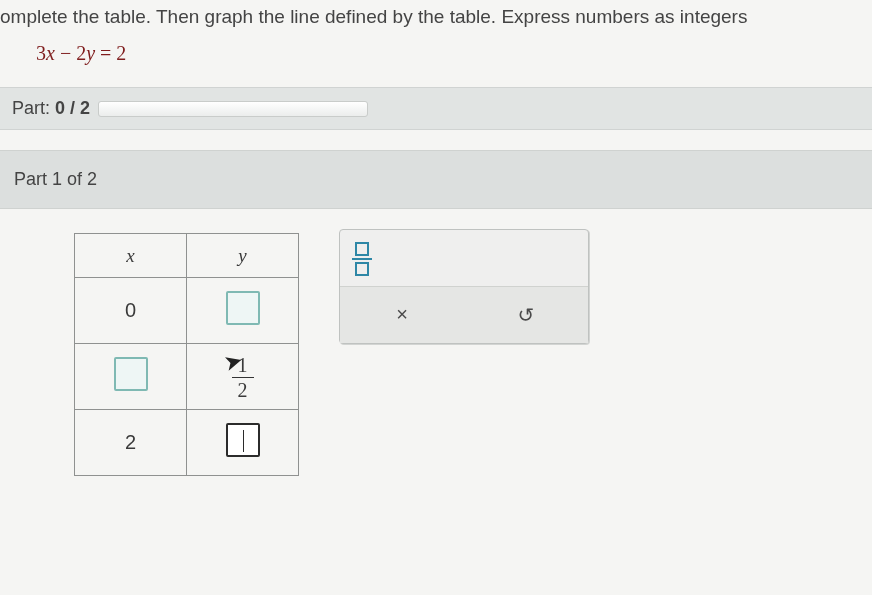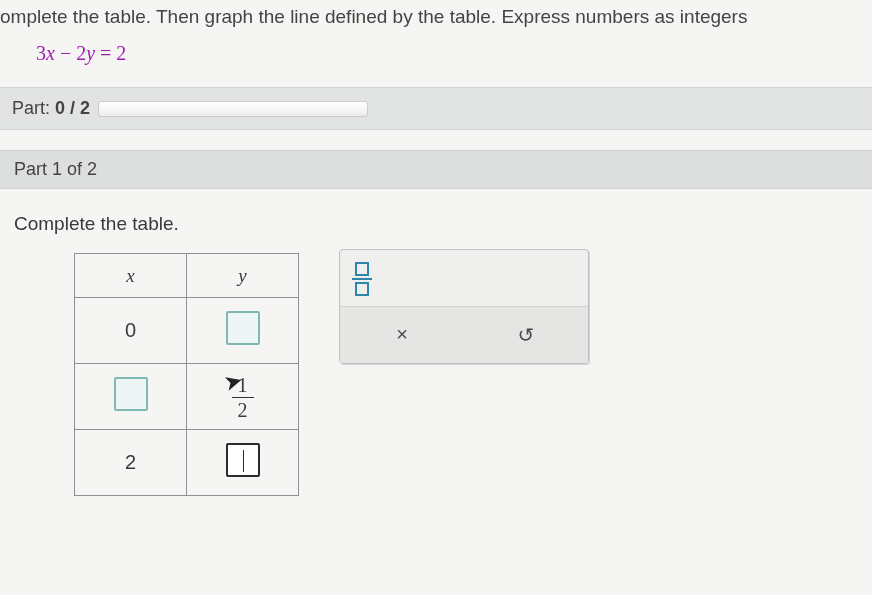--- a/index.html
+++ b/index.html
@@ -14,21 +14,21 @@
     }
     .instruction {
       padding: 6px 0 0 0;
       font-size: 19px;
       color: #444;
     }
     .equation {
       padding: 14px 0 22px 36px;
       font-size: 20px;
       font-style: italic;
-      color: #a21caf;
+      color: #7f1d1d;
       font-family: Georgia, 'Times New Roman', serif;
     }
     .equation .n { font-style: normal; }
     .part-bar {
       background: #e1e4e3;
       padding: 10px 12px;
       border-top: 1px solid #d0d3d2;
       border-bottom: 1px solid #d0d3d2;
       display: flex;
       align-items: center;
@@ -38,21 +38,21 @@
     .part-bar .bold { font-weight: 700; }
     .progress {
       width: 270px; height: 16px;
       border: 1px solid #c9ccca;
       background: linear-gradient(#fff,#ebedec);
       border-radius: 3px;
     }
     .gap { height: 20px; background: #f5f5f3; }
     .part-head {
       background: #dcdfde;
-      padding: 8px 14px;
+      padding: 18px 14px;
       border-top: 1px solid #cfd2d0;
       border-bottom: 1px solid #cfd2d0;
       font-size: 18px;
       color: #444;
     }
     .body {
       padding: 24px 14px 14px 14px;
     }
     .sub-instruction { font-size: 19px; margin-bottom: 18px; }
     .work-row { display: flex; align-items: flex-start; gap: 40px; }
@@ -168,21 +168,20 @@
     <span>Part: </span><span class="bold">0</span><span class="bold"> / </span><span class="bold">2</span>
   </span>
   <div class="progress"></div>
 </div>
 
 <div class="gap"></div>
 
 <div class="part-head">Part 1 of 2</div>
 
 <div class="body">
-  <div class="sub-instruction">Complete the table.</div>
 
   <div class="work-row">
     <div style="position:relative">
     <table class="xy">
       <thead>
         <tr>
           <td>x</td>
           <td>y</td>
         </tr>
       </thead>

